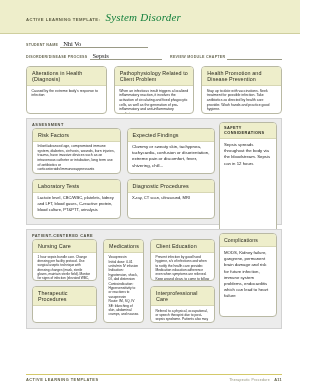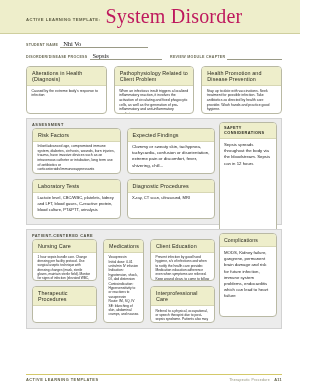--- a/index.html
+++ b/index.html
@@ -20,21 +20,21 @@
     padding-left: 26px;
     border-bottom: 1px solid #cfcf9e;
   }
   .alt-label {
     font-size: 4.2px; letter-spacing: .45px; font-weight: 700;
     color: #5d5d43; text-transform: uppercase; margin-right: 5px;
     position: relative; top: 3px;
   }
   .doc-title {
     font-family: "Liberation Serif", serif;
-    font-size: 20px; color: #be185d; letter-spacing: .2px;
+    font-style: italic; font-size: 11px; color: #15803d; letter-spacing: .2px;
   }
 
   
   .name-block { padding: 4px 18px 3px 26px; }
   .name-row { display:flex; align-items:flex-end; height: 10px; margin-bottom: 2px; }
   .field-label {
     font-size: 3.6px; letter-spacing: .3px; font-weight: 700;
     color: #6a6a55; text-transform: uppercase; white-space: nowrap;
     padding-bottom: 1px;
   }

